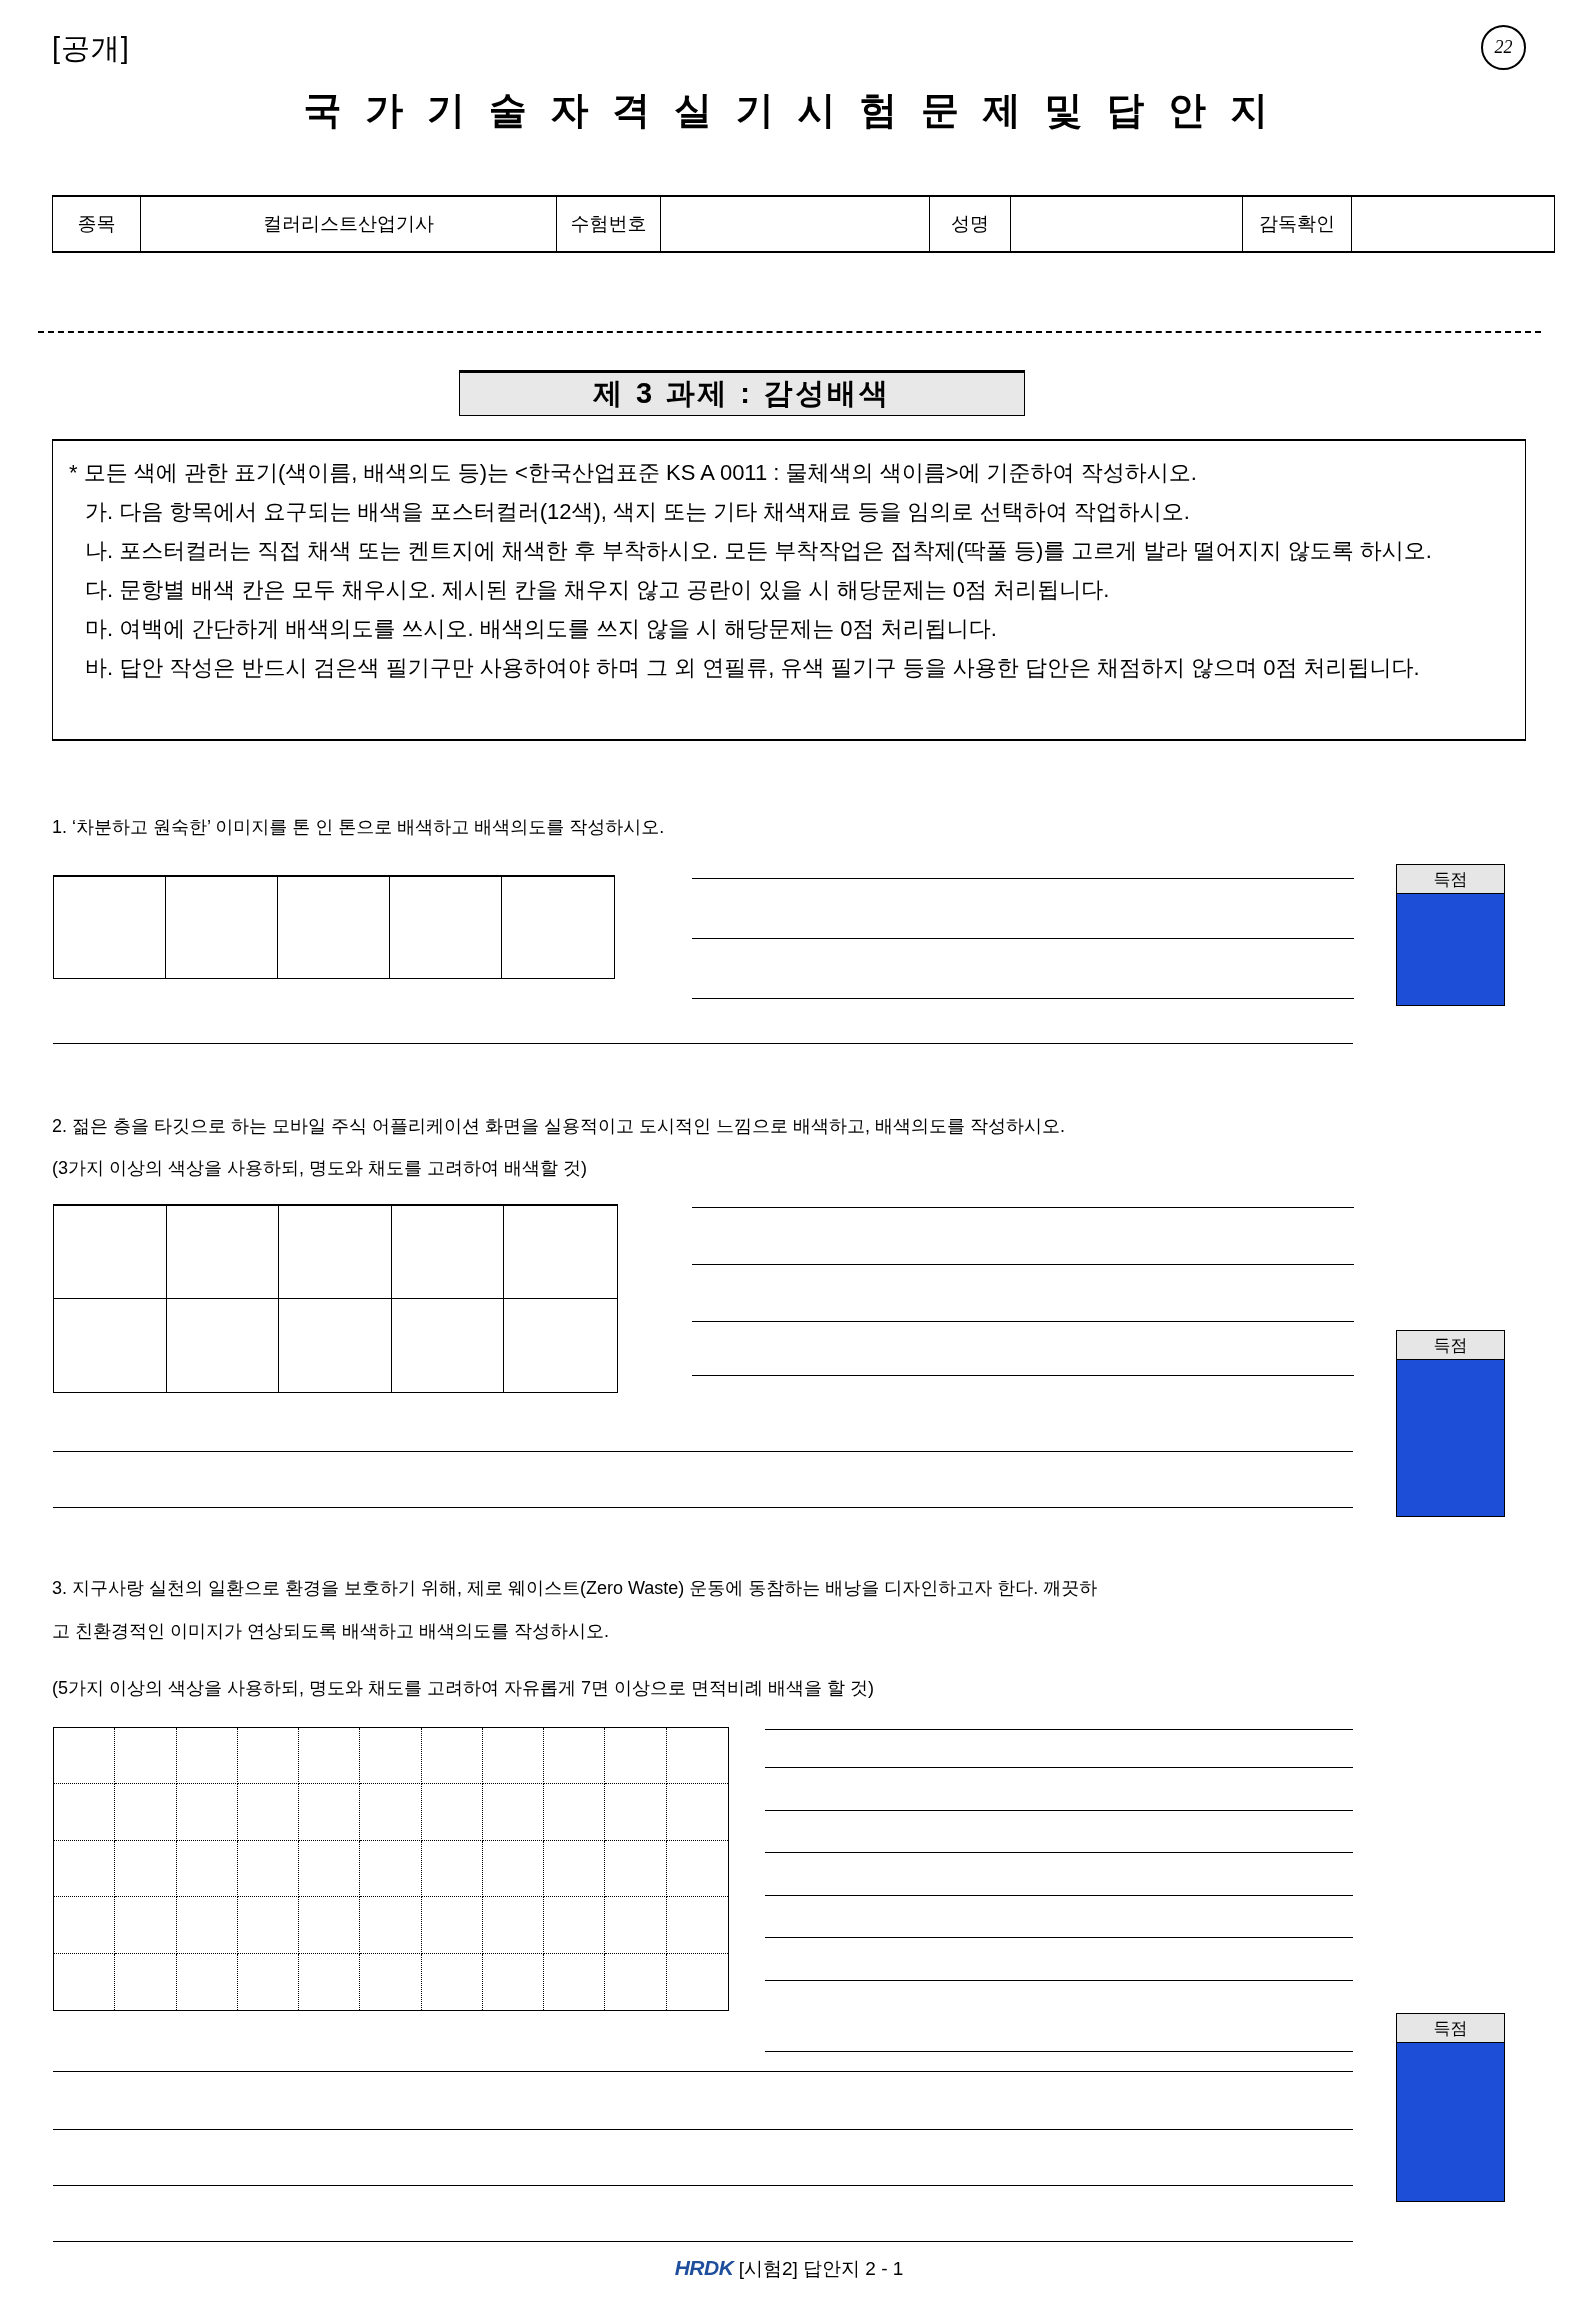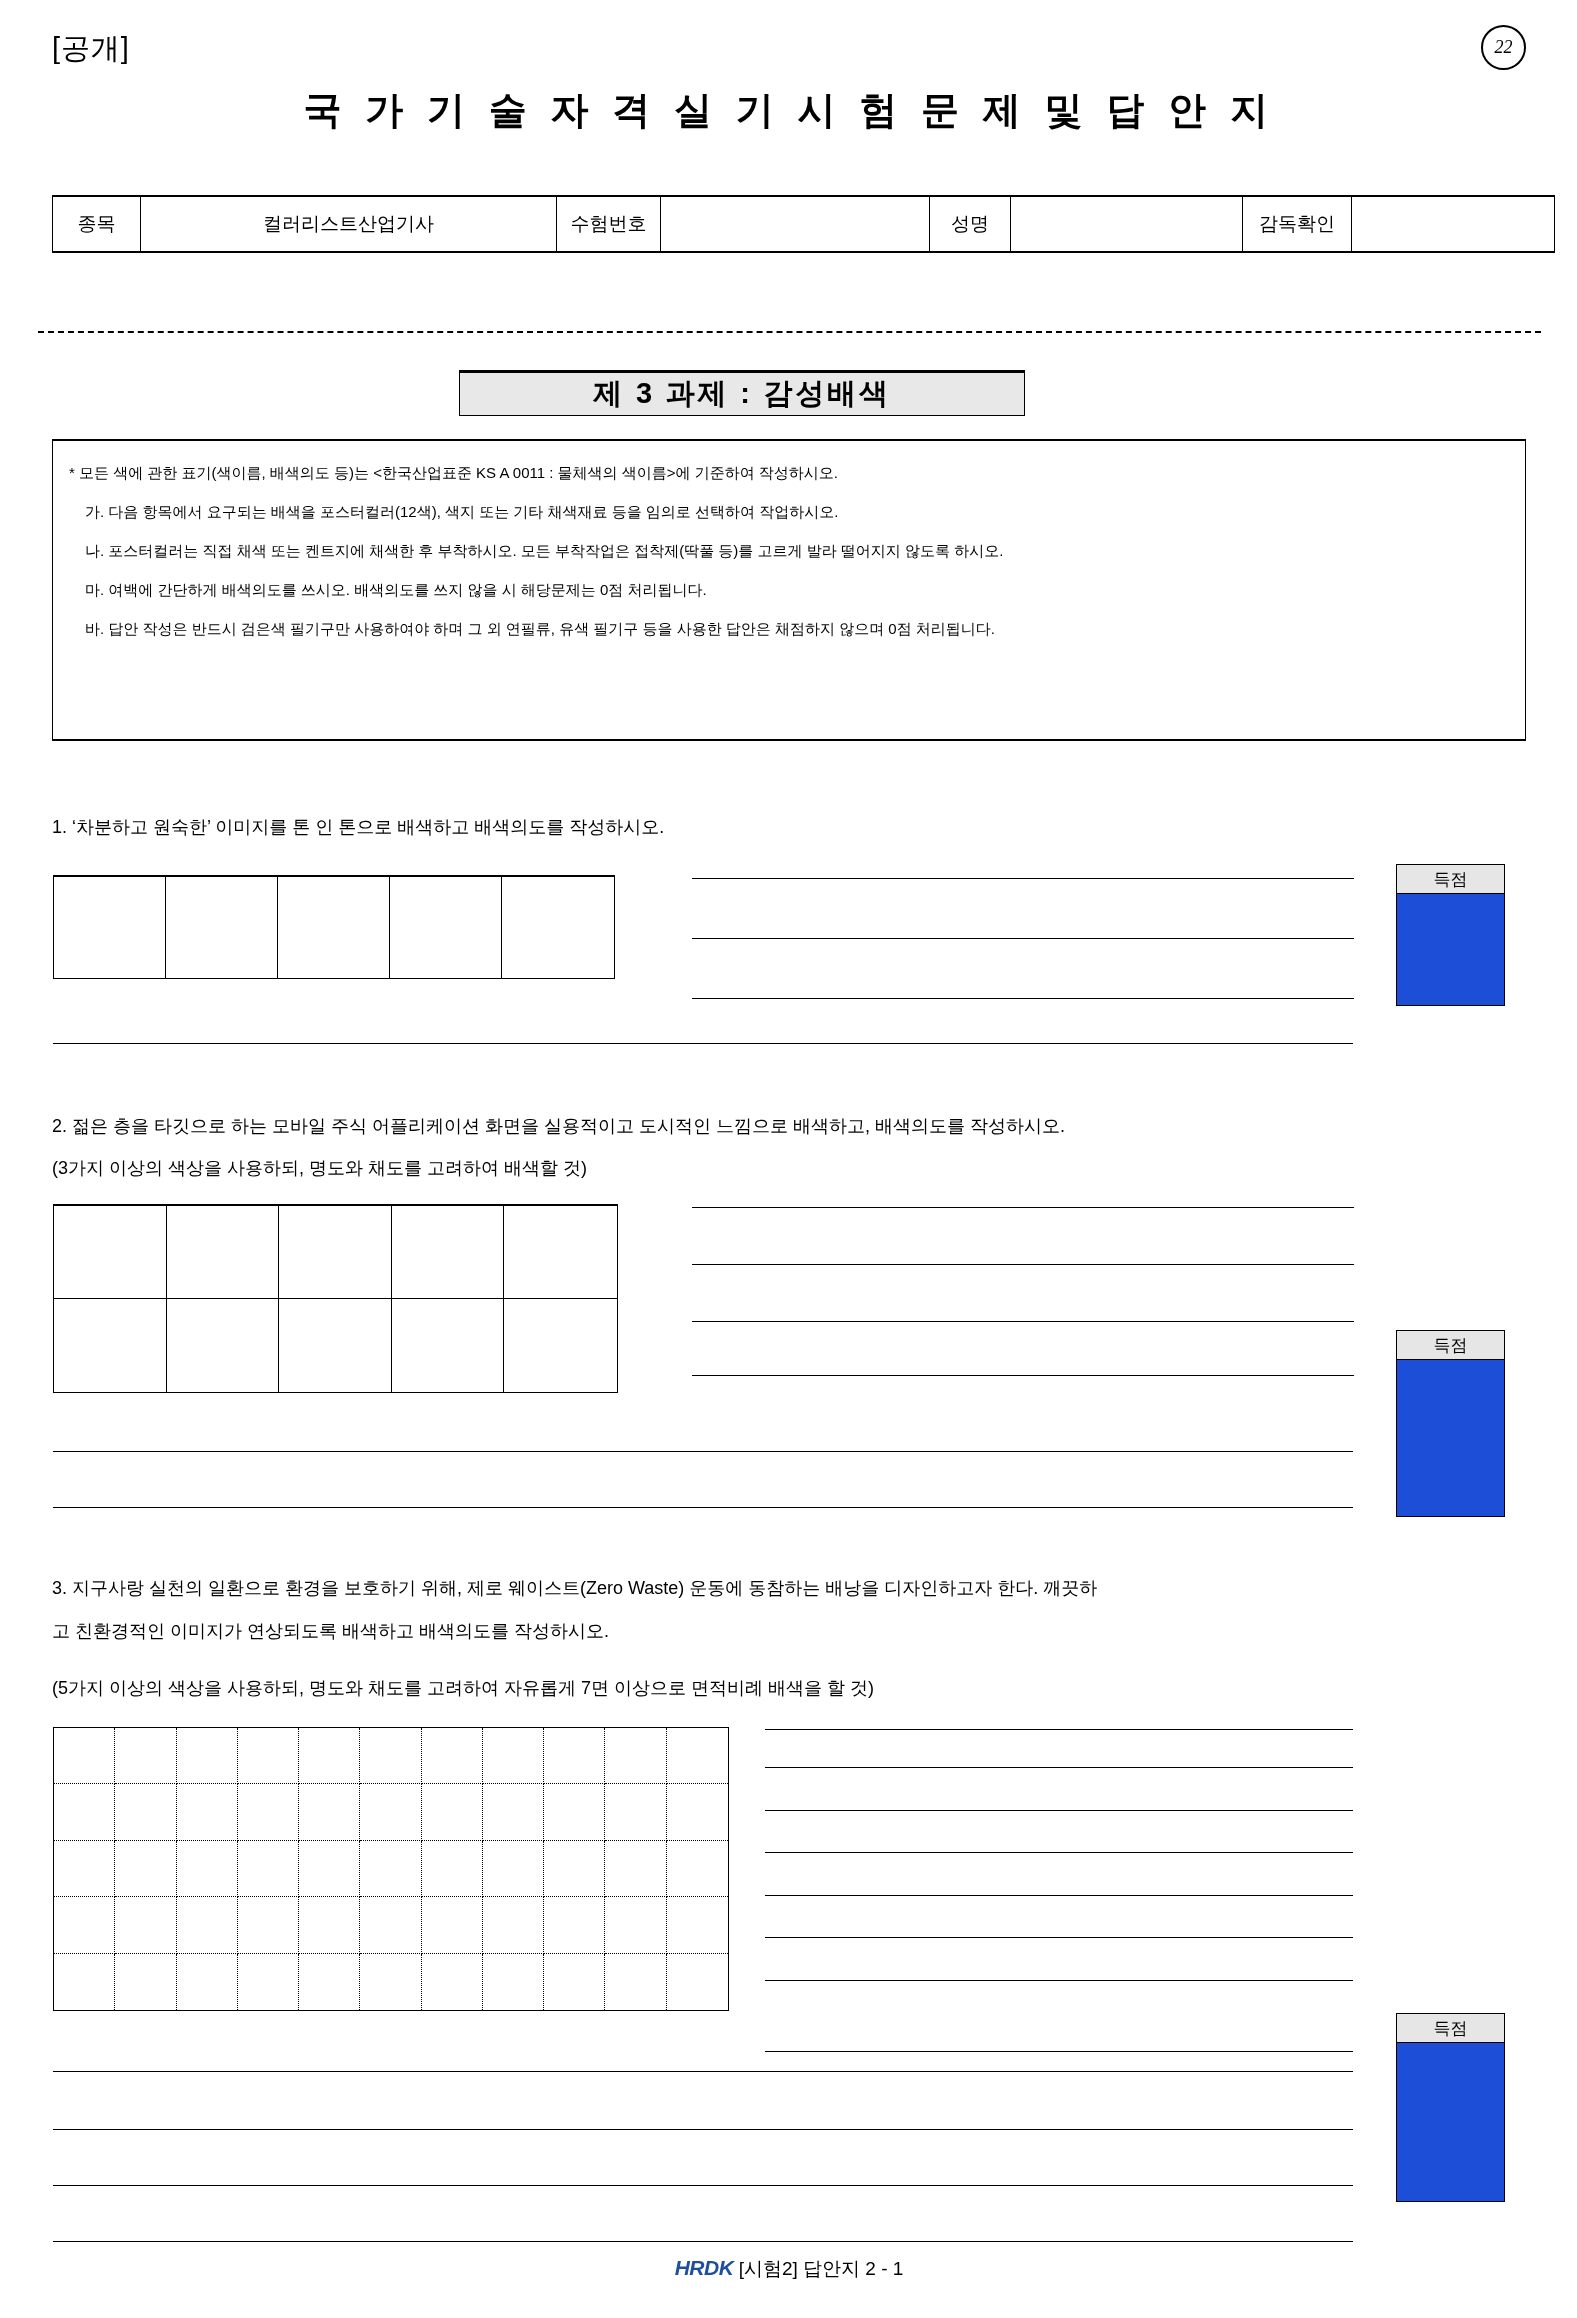--- a/index.html
+++ b/index.html
@@ -103,21 +103,21 @@
     position: absolute;
     left: 52px; top: 439px;
     width: 1474px;
     height: 302px;
     border: 1.4px solid #000;
     border-top-width: 2.8px;
     border-bottom-width: 2.8px;
     padding: 12.3px 16px 0 16px;
   }
   .instr-line {
-    font-size: 15px;
+    font-size: 22px;
     line-height: 39px;
     white-space: nowrap;
   }
   .instr-line.indent { padding-left: 16px; }
 
   
   .q-text {
     position: absolute;
     font-size: 18px;
     line-height: 31px;
@@ -216,20 +216,21 @@
     </table>
 
   <div class="dash-sep"></div>
 
   <div class="task-title">제 3 과제   :   감성배색</div>
 
   <div class="instr-box">
     <div class="instr-line">* 모든 색에 관한 표기(색이름, 배색의도 등)는 &lt;한국산업표준 KS A 0011 : 물체색의 색이름&gt;에 기준하여 작성하시오.</div>
     <div class="instr-line indent">가. 다음 항목에서 요구되는 배색을 포스터컬러(12색), 색지 또는 기타 채색재료 등을 임의로 선택하여 작업하시오.</div>
     <div class="instr-line indent">나. 포스터컬러는 직접 채색 또는 켄트지에 채색한 후 부착하시오. 모든 부착작업은 접착제(딱풀 등)를 고르게 발라 떨어지지 않도록 하시오.</div>
+    <div class="instr-line indent">다. 문항별 배색 칸은 모두 채우시오. 제시된 칸을 채우지 않고 공란이 있을 시 해당문제는 0점 처리됩니다.</div>
     <div class="instr-line indent">마. 여백에 간단하게 배색의도를 쓰시오. 배색의도를 쓰지 않을 시 해당문제는 0점 처리됩니다.</div>
     <div class="instr-line indent">바. 답안 작성은 반드시 검은색 필기구만 사용하여야 하며 그 외 연필류, 유색 필기구 등을 사용한 답안은 채점하지 않으며 0점 처리됩니다.</div>
   </div>
 
   <div class="q-text" style="left:52px; top:812px;">1. ‘차분하고 원숙한’ 이미지를 톤 인 톤으로 배색하고 배색의도를 작성하시오.</div>
 
   <div class="grid-solid" id="grid-q1" style="left: 53px; top: 875px; width: 562px; height: 104px; grid-template-columns: repeat(5, 1fr); grid-template-rows: repeat(1, 1fr);">
       <div class="cell" style="border-bottom: none;"></div>
       <div class="cell" style="border-bottom: none;"></div>
       <div class="cell" style="border-bottom: none;"></div>

